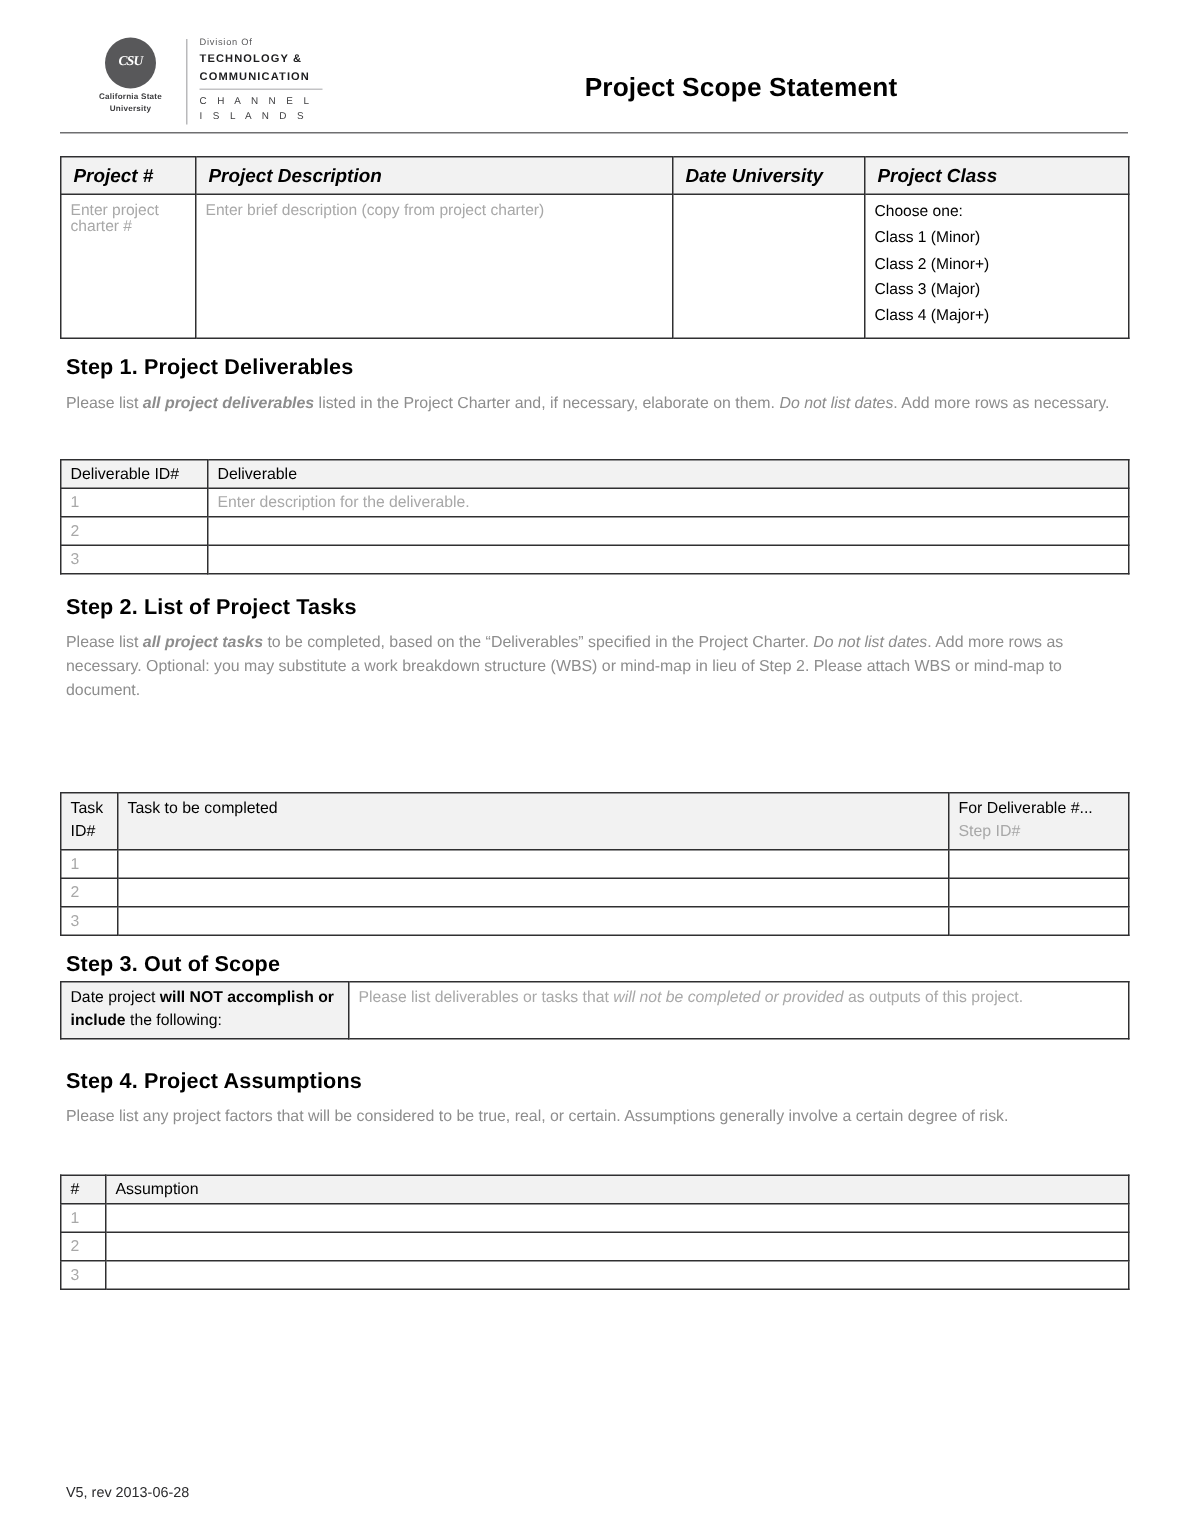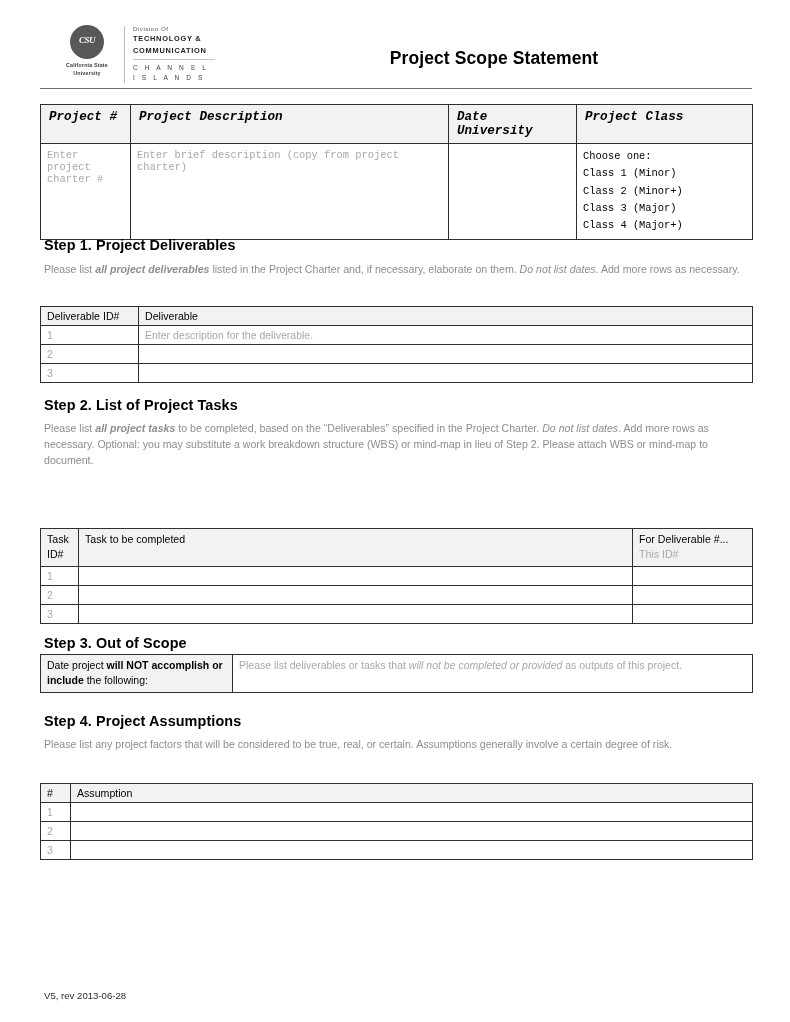--- a/index.html
+++ b/index.html
@@ -129,21 +129,21 @@
     font-weight: normal;
   }
   .hdrow td { background: #f2f2f2; }
   .ph { color: #a8a8a8; }
   .bi { font-weight: bold; font-style: italic; }
   .it { font-style: italic; }
   .bd { font-weight: bold; }
   .num { color: #a8a8a8; }
 
   
-  .t-top { position: absolute; left: 40px; top: 104px; font-family: Liberation Mono, monospace; }
+  .t-top { position: absolute; left: 40px; top: 104px; }
   .t-top td { font-size: 10.4px; }
   .t-top .hdrow td {
     font-weight: bold; font-style: italic;
     font-size: 12.6px;
     padding: 5px 6px 5px 8px;
   }
   .t-top .body td { height: 74px; padding-top: 5px; }
   .t-top .body td p { margin: 0 0 3px 0; line-height: 1.38; }
   .class-line { line-height: 1.5; }
 
@@ -301,21 +301,21 @@
         <col style="width:38px">
         <col style="width:554px">
         <col style="width:120px">
       </colgroup>
     <tbody>
       <tr class="hdrow">
         <td>Task ID#</td>
         <td>Task to be completed</td>
         <td>
           <span>For Deliverable #...</span><br>
-          <span class="ph">This ID#</span>
+          <span class="ph">Step ID#</span>
         </td>
       </tr>
       <tr>
         <td class="num">1</td>
         <td><span></span></td>
         <td><span></span></td>
       </tr>
       <tr>
         <td class="num">2</td>
         <td><span></span></td>

